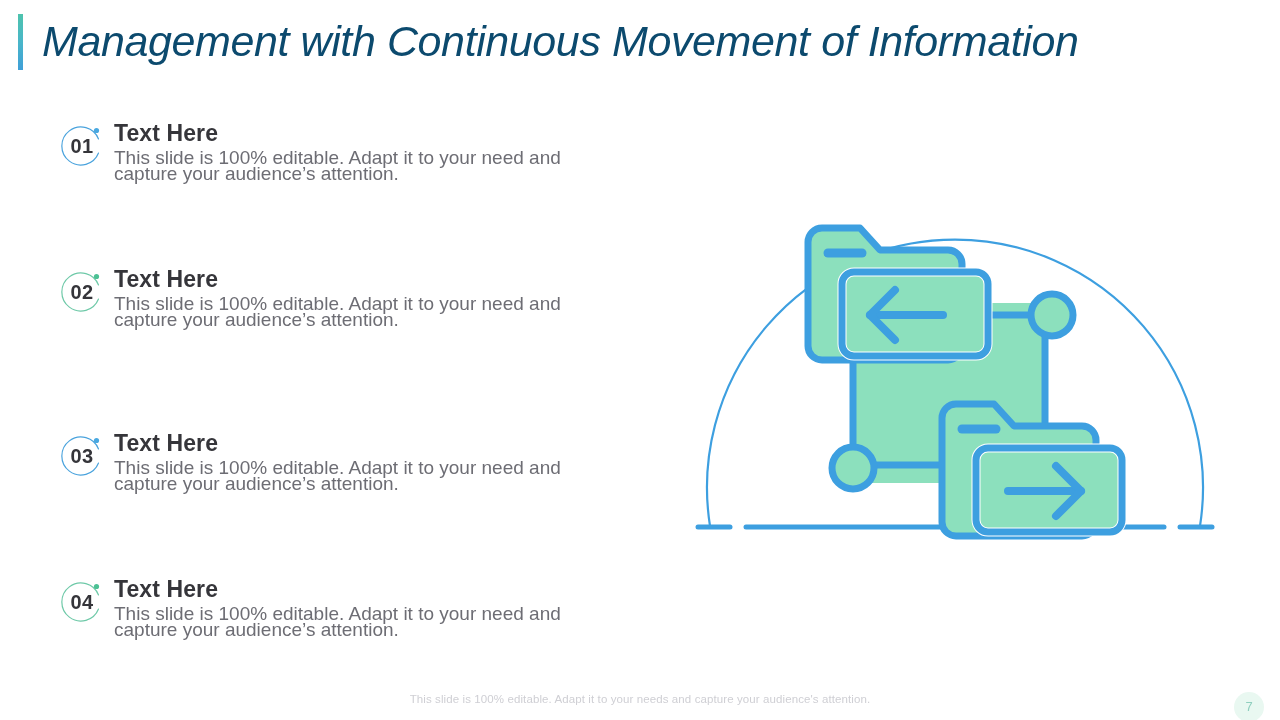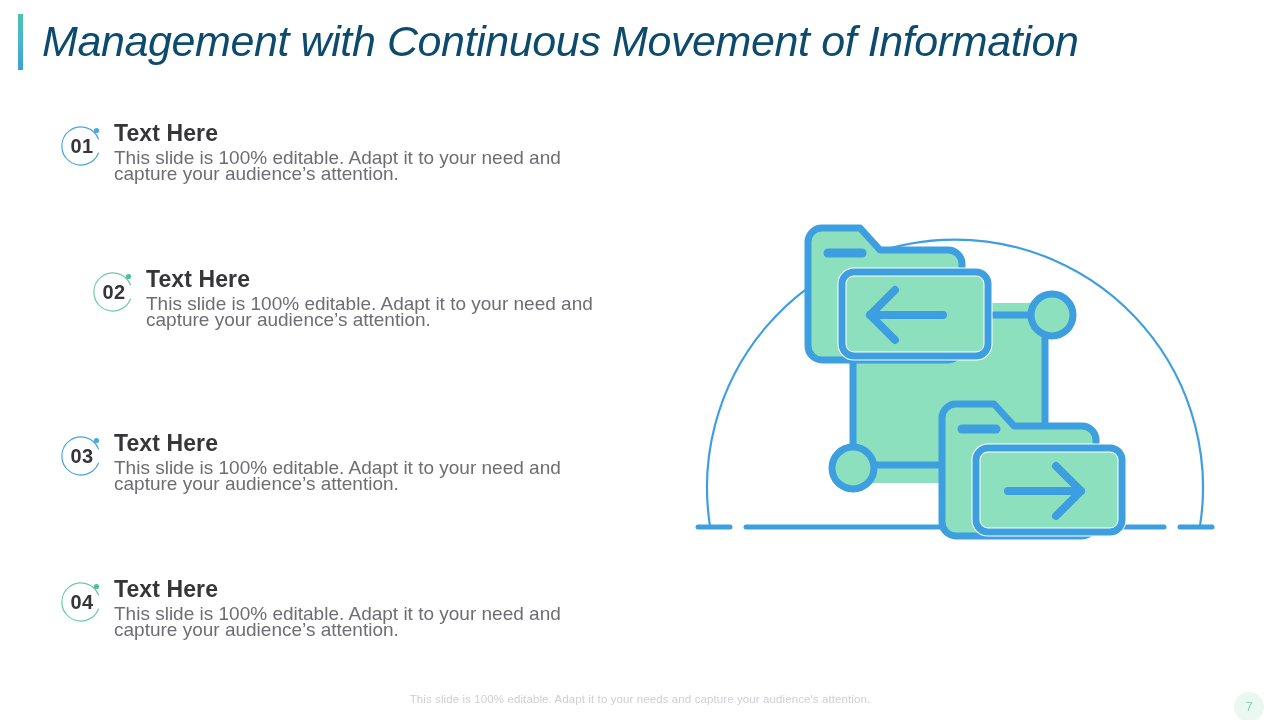--- a/index.html
+++ b/index.html
@@ -52,21 +52,21 @@
     width: 640px;
     height: 560px;
   }
   .list-item {
     position: absolute;
     left: 0;
     width: 620px;
     height: 110px;
   }
   .item-1 { top: 14px; }
-  .item-2 { top: 160px; margin-left: 32px; }
+  .item-2 { top: 160px; }
   .item-3 { top: 324px; }
   .item-4 { top: 470px; }
 
   .badge {
     position: absolute;
     left: 58px;
     top: 0;
     width: 48px;
     height: 48px;
   }

